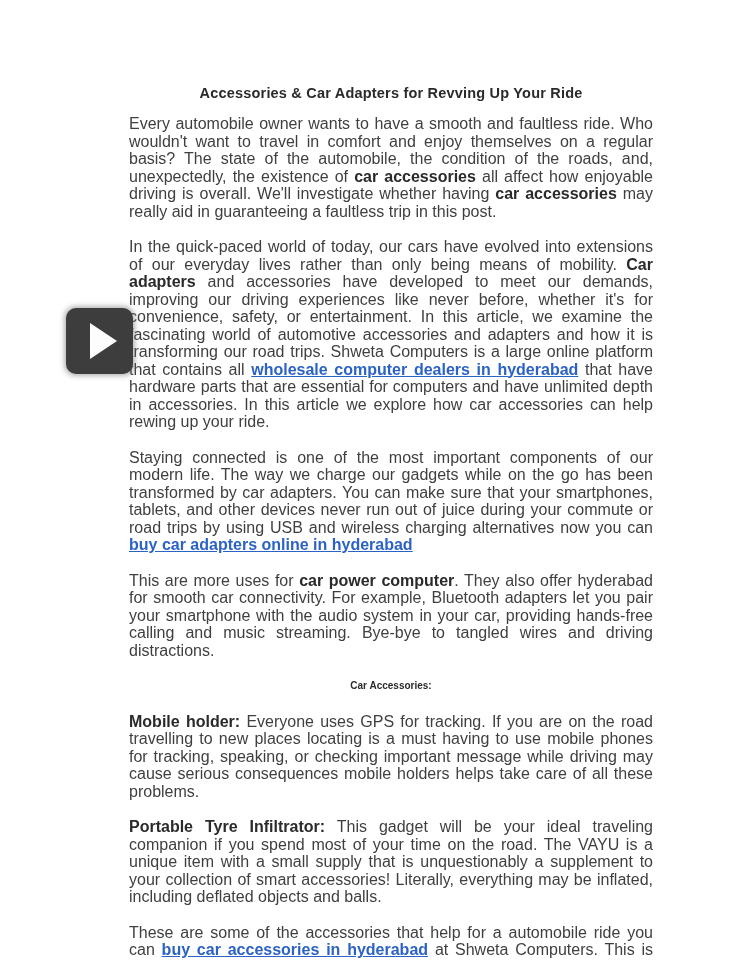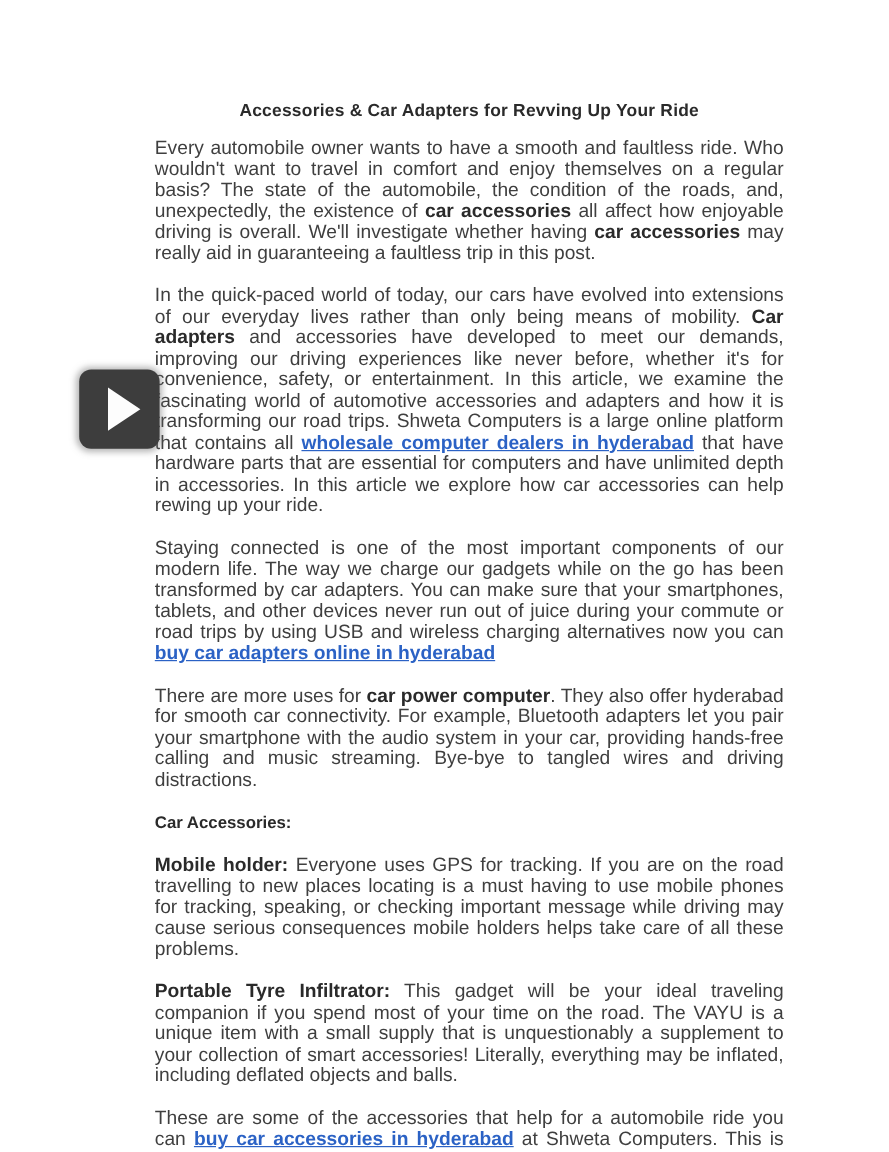--- a/index.html
+++ b/index.html
@@ -27,24 +27,24 @@
     margin: 0 0 13px 0;
   }
   .article-body p {
     font-size: 16px;
     line-height: 17.5px;
     text-align: justify;
     color: #3f3f3f;
     margin: 0 0 18px 0;
   }
   .article-body h2 {
-    font-size: 14px;
+    font-size: 10px;
     line-height: 17.5px;
     font-weight: bold;
-    text-align: left;
+    text-align: center;
     color: #2a2a2a;
     margin: 0 0 18px 0;
   }
   .article-body strong { color: #2a2a2a; }
   .article-body a.link {
     color: #2b62c5;
     font-weight: bold;
     text-decoration: underline;
     cursor: pointer;
   }
@@ -73,21 +73,21 @@
 </style>
 </head>
 <body>
 
 <div class="page">
   <h1 class="doc-title">Accessories &amp; Car Adapters for Revving Up Your Ride</h1>
   <div class="article-body">
       <p><span>Every automobile owner wants to have a smooth and faultless ride. Who wouldn't want to travel in comfort and enjoy themselves on a regular basis? The state of the automobile, the condition of the roads, and, unexpectedly, the existence of </span><strong>car accessories</strong><span> all affect how enjoyable driving is overall. We'll investigate whether having </span><strong>car accessories</strong><span> may really aid in guaranteeing a faultless trip in this post.</span></p>
       <p><span>In the quick-paced world of today, our cars have evolved into extensions of our everyday lives rather than only being means of mobility. </span><strong>Car adapters</strong><span> and accessories have developed to meet our demands, improving our driving experiences like never before, whether it's for convenience, safety, or entertainment. In this article, we examine the fascinating world of automotive accessories and adapters and how it is transforming our road trips. Shweta Computers is a large online platform that contains all </span><a class="link">wholesale computer dealers in hyderabad</a><span> that have hardware parts that are essential for computers and have unlimited depth in accessories. In this article we explore how car accessories can help rewing  up your ride.</span></p>
       <p><span>Staying connected is one of the most important components of our modern life. The way we charge our gadgets while on the go has been transformed by car adapters. You can make sure that your smartphones, tablets, and other devices never run out of juice during your commute or road trips by using USB and wireless charging alternatives now you can </span><a class="link">buy car adapters online in hyderabad</a></p>
-      <p><span>There are more uses for </span><strong>car power computer</strong><span>. They also offer hyderabad for smooth car connectivity. For example, Bluetooth adapters let you pair your smartphone with the audio system in your car, providing hands-free calling and music streaming. Bye-bye to tangled wires and driving distractions.</span></p>
+      <p><span>This are more uses for </span><strong>car power computer</strong><span>. They also offer hyderabad for smooth car connectivity. For example, Bluetooth adapters let you pair your smartphone with the audio system in your car, providing hands-free calling and music streaming. Bye-bye to tangled wires and driving distractions.</span></p>
       <h2><strong>Car Accessories:</strong></h2>
       <p><strong>Mobile holder:</strong><span> Everyone uses GPS for tracking. If you are on the road travelling to new places locating is a must having to use mobile phones for tracking, speaking, or checking important message while driving may cause serious consequences mobile holders helps take care of all these problems.</span></p>
       <p><strong>Portable Tyre Infiltrator:</strong><span> This gadget will be your ideal traveling companion if you spend most of your time on the road. The VAYU is a unique item with a small supply that is unquestionably a supplement to your collection of smart accessories! Literally, everything may be inflated, including deflated objects and balls.</span></p>
       <p><span>These are some of the accessories that help for a automobile ride you can </span><a class="link">buy car accessories in hyderabad</a><span> at Shweta Computers. This is one of the popular digital platforms where you can </span><strong>buy car adapters online in hyderabad</strong></p>
     </div>
 </div>
 
 <div class="play-button">
   <span class="play-triangle"></span>
 </div>

